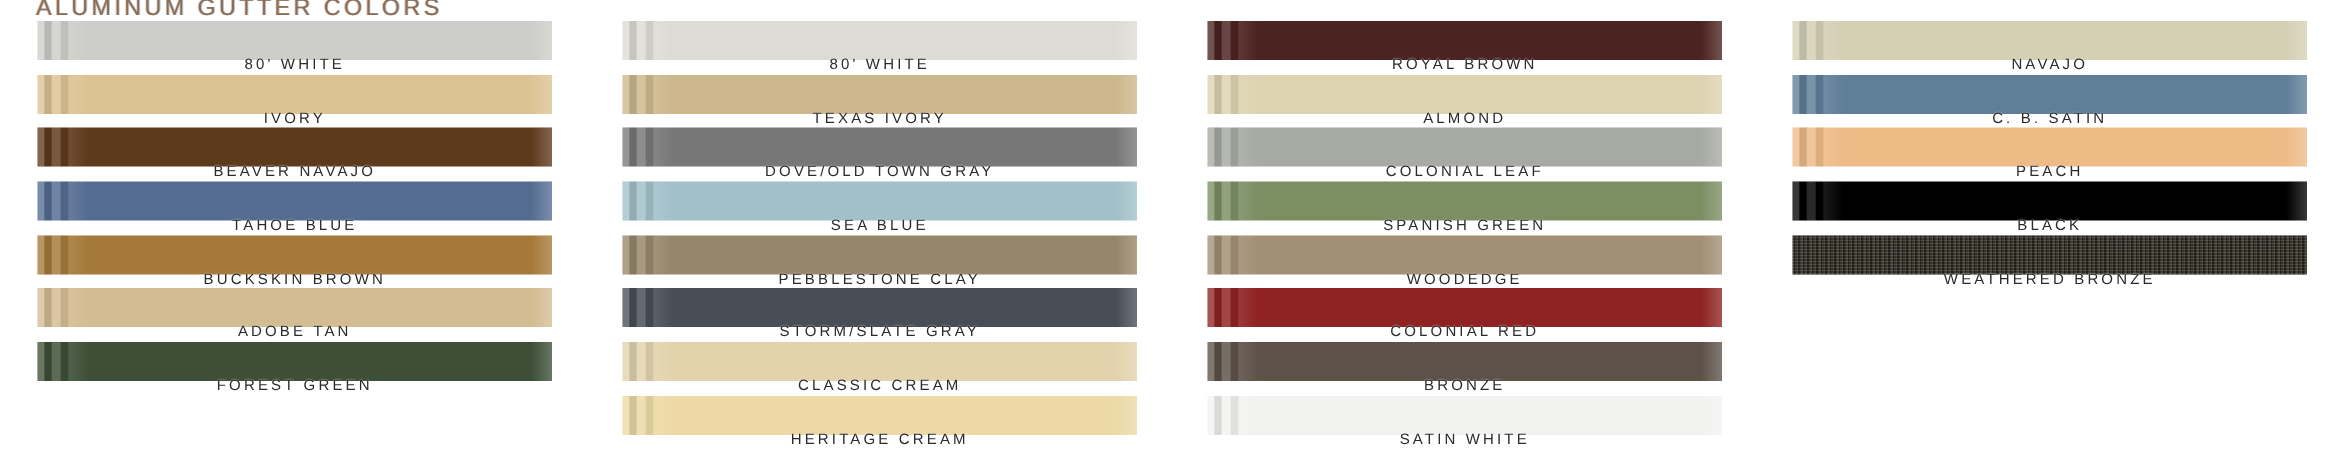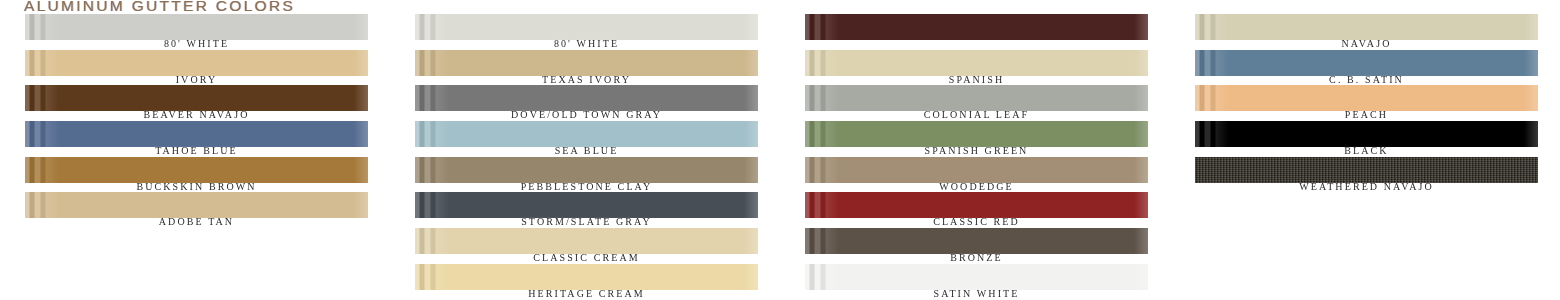--- a/index.html
+++ b/index.html
@@ -33,21 +33,20 @@
     left: 0;
     top: 14px;
     width: 1560px;
     display: grid;
     grid-template-columns: repeat(4, 390px);
   }
 
   .color-col {
     display: flex;
     flex-direction: column;
-    font-family: Liberation Serif, serif;
   }
 
   .color-cell {
     height: 35.7px;
     position: relative;
   }
 
   .swatch {
     position: absolute;
     left: 25px;
@@ -140,20 +139,24 @@
         <div class="color-label">TAHOE BLUE</div>
       </div>
       <div class="color-cell">
         <div class="swatch" style="background-color: rgb(165, 121, 58);"></div>
         <div class="color-label">BUCKSKIN BROWN</div>
       </div>
       <div class="color-cell">
         <div class="swatch" style="background-color: rgb(212, 188, 146);"></div>
         <div class="color-label">ADOBE TAN</div>
       </div>
+      <div class="color-cell">
+        <div class="swatch" style="background-color: rgb(61, 79, 54);"></div>
+        <div class="color-label">FOREST GREEN</div>
+      </div>
     </div>
     <div class="color-col">
       <div class="color-cell">
         <div class="swatch" style="background-color: rgb(221, 220, 212);"></div>
         <div class="color-label">80' WHITE</div>
       </div>
       <div class="color-cell">
         <div class="swatch" style="background-color: rgb(205, 183, 140);"></div>
         <div class="color-label">TEXAS IVORY</div>
       </div>
@@ -178,40 +181,41 @@
         <div class="color-label">CLASSIC CREAM</div>
       </div>
       <div class="color-cell">
         <div class="swatch" style="background-color: rgb(236, 217, 166);"></div>
         <div class="color-label">HERITAGE CREAM</div>
       </div>
     </div>
     <div class="color-col">
       <div class="color-cell">
         <div class="swatch" style="background-color: rgb(75, 35, 32);"></div>
+        <div class="color-label">ROYAL BROWN</div>
       </div>
       <div class="color-cell">
         <div class="swatch" style="background-color: rgb(221, 211, 176);"></div>
-        <div class="color-label">SPANISH</div>
+        <div class="color-label">ALMOND</div>
       </div>
       <div class="color-cell">
         <div class="swatch" style="background-color: rgb(167, 169, 163);"></div>
         <div class="color-label">COLONIAL LEAF</div>
       </div>
       <div class="color-cell">
         <div class="swatch" style="background-color: rgb(123, 143, 99);"></div>
         <div class="color-label">SPANISH GREEN</div>
       </div>
       <div class="color-cell">
         <div class="swatch" style="background-color: rgb(162, 143, 117);"></div>
         <div class="color-label">WOODEDGE</div>
       </div>
       <div class="color-cell">
         <div class="swatch" style="background-color: rgb(143, 34, 34);"></div>
-        <div class="color-label">CLASSIC RED</div>
+        <div class="color-label">COLONIAL RED</div>
       </div>
       <div class="color-cell">
         <div class="swatch" style="background-color: rgb(93, 82, 72);"></div>
         <div class="color-label">BRONZE</div>
       </div>
       <div class="color-cell">
         <div class="swatch" style="background-color: rgb(242, 242, 241);"></div>
         <div class="color-label">SATIN WHITE</div>
       </div>
     </div>
@@ -227,16 +231,16 @@
       <div class="color-cell">
         <div class="swatch" style="background-color: rgb(238, 187, 135);"></div>
         <div class="color-label">PEACH</div>
       </div>
       <div class="color-cell">
         <div class="swatch" style="background-color: rgb(0, 0, 0);"></div>
         <div class="color-label">BLACK</div>
       </div>
       <div class="color-cell">
         <div class="swatch textured" style="background-color: rgb(49, 45, 36);"></div>
-        <div class="color-label">WEATHERED NAVAJO</div>
+        <div class="color-label">WEATHERED BRONZE</div>
       </div>
     </div>
   </div>
 
 </body></html>

